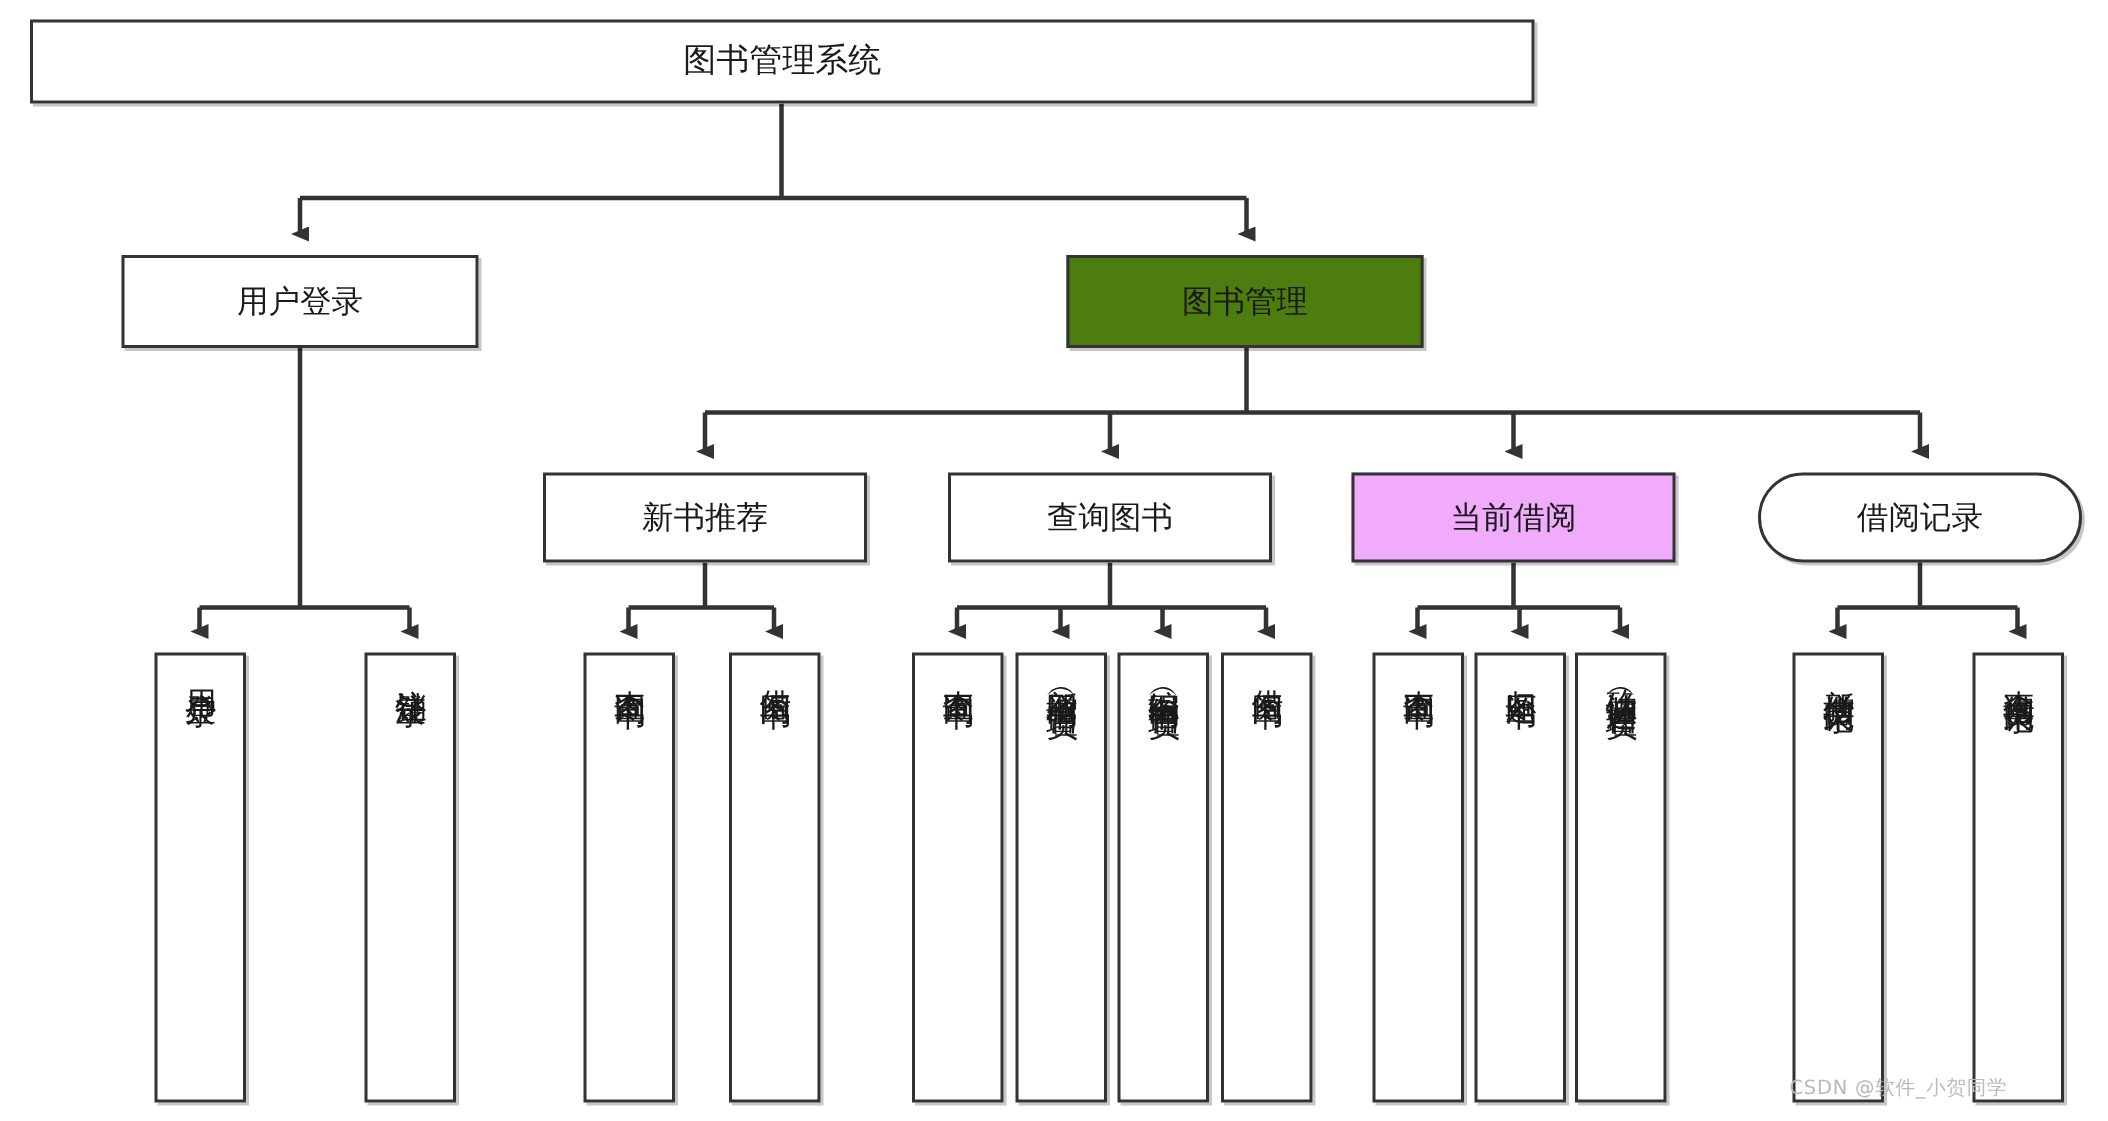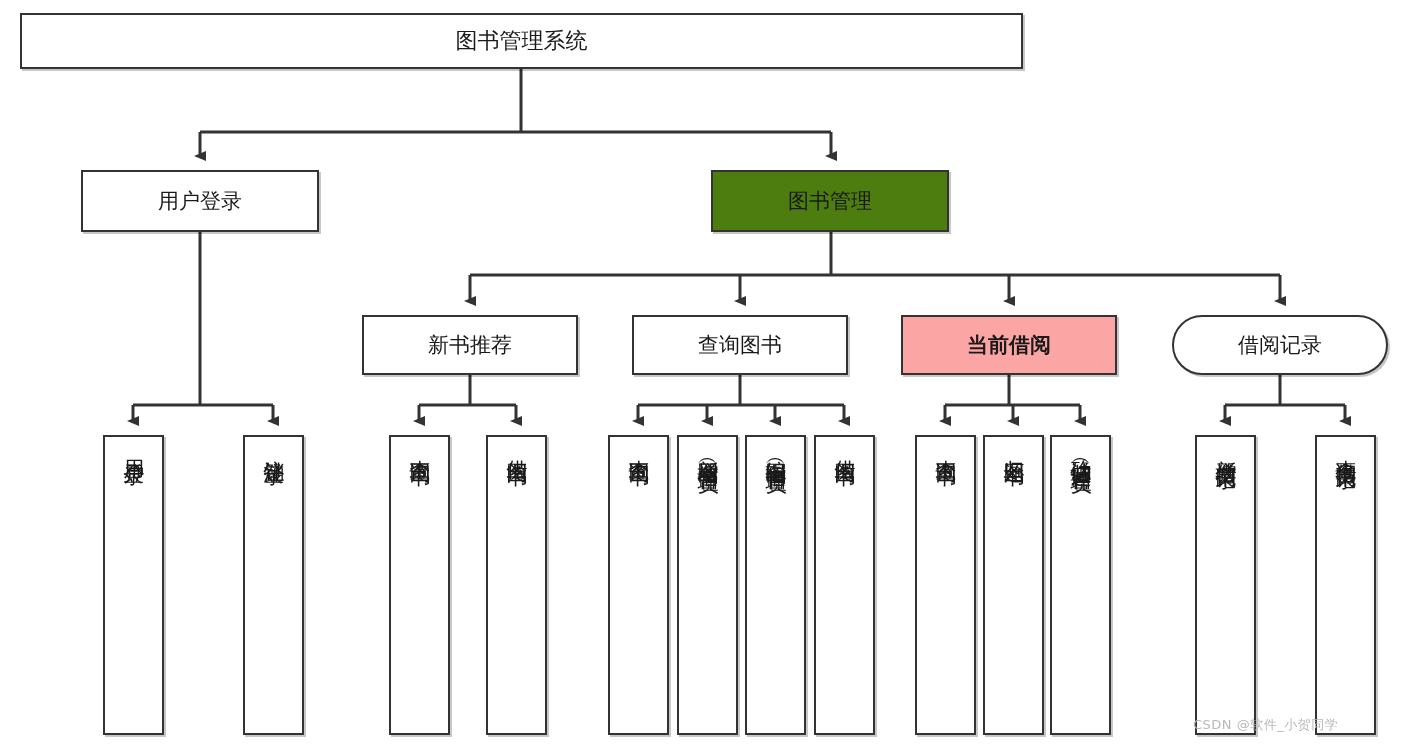--- a/index.html
+++ b/index.html
@@ -132,21 +132,21 @@
   <div class="node" style="left: 711px; top: 170px; width: 238px; height: 62px; border-color: rgb(51, 51, 51); background: #4d7c0f;">
     <span class="node-label" style="color: rgb(26, 26, 26);">图书管理</span>
   </div>
 
   <div class="node" style="left: 362px; top: 315px; width: 216px; height: 60px; border-color: rgb(51, 51, 51); background: rgb(255, 255, 255);">
     <span class="node-label" style="color: rgb(26, 26, 26);">新书推荐</span>
   </div>
   <div class="node" style="left: 632px; top: 315px; width: 216px; height: 60px; border-color: rgb(51, 51, 51); background: rgb(255, 255, 255);">
     <span class="node-label" style="color: rgb(26, 26, 26);">查询图书</span>
   </div>
-  <div class="node" style="left: 901px; top: 315px; width: 216px; height: 60px; border-color: rgb(51, 51, 51); background: #fca5a5; font-weight: bold;">
+  <div class="node" style="left: 901px; top: 315px; width: 216px; height: 60px; border-color: rgb(51, 51, 51); background: #f0abfc;">
     <span class="node-label" style="color: rgb(26, 26, 26);">当前借阅</span>
   </div>
   <div class="node" style="left: 1172px; top: 315px; width: 216px; height: 60px; border-color: rgb(51, 51, 51); background: rgb(255, 255, 255); border-radius: 30px;">
     <span class="node-label" style="color: rgb(26, 26, 26);">借阅记录</span>
   </div>
 
   <div class="node leaf" style="left: 103px; top: 435px; width: 61px; height: 300px; border-color: rgb(51, 51, 51); background: rgb(255, 255, 255);">
     <span class="node-label" style="color: rgb(26, 26, 26);">用户登录</span>
   </div>
   <div class="node leaf" style="left: 243px; top: 435px; width: 61px; height: 300px; border-color: rgb(51, 51, 51); background: rgb(255, 255, 255);">

